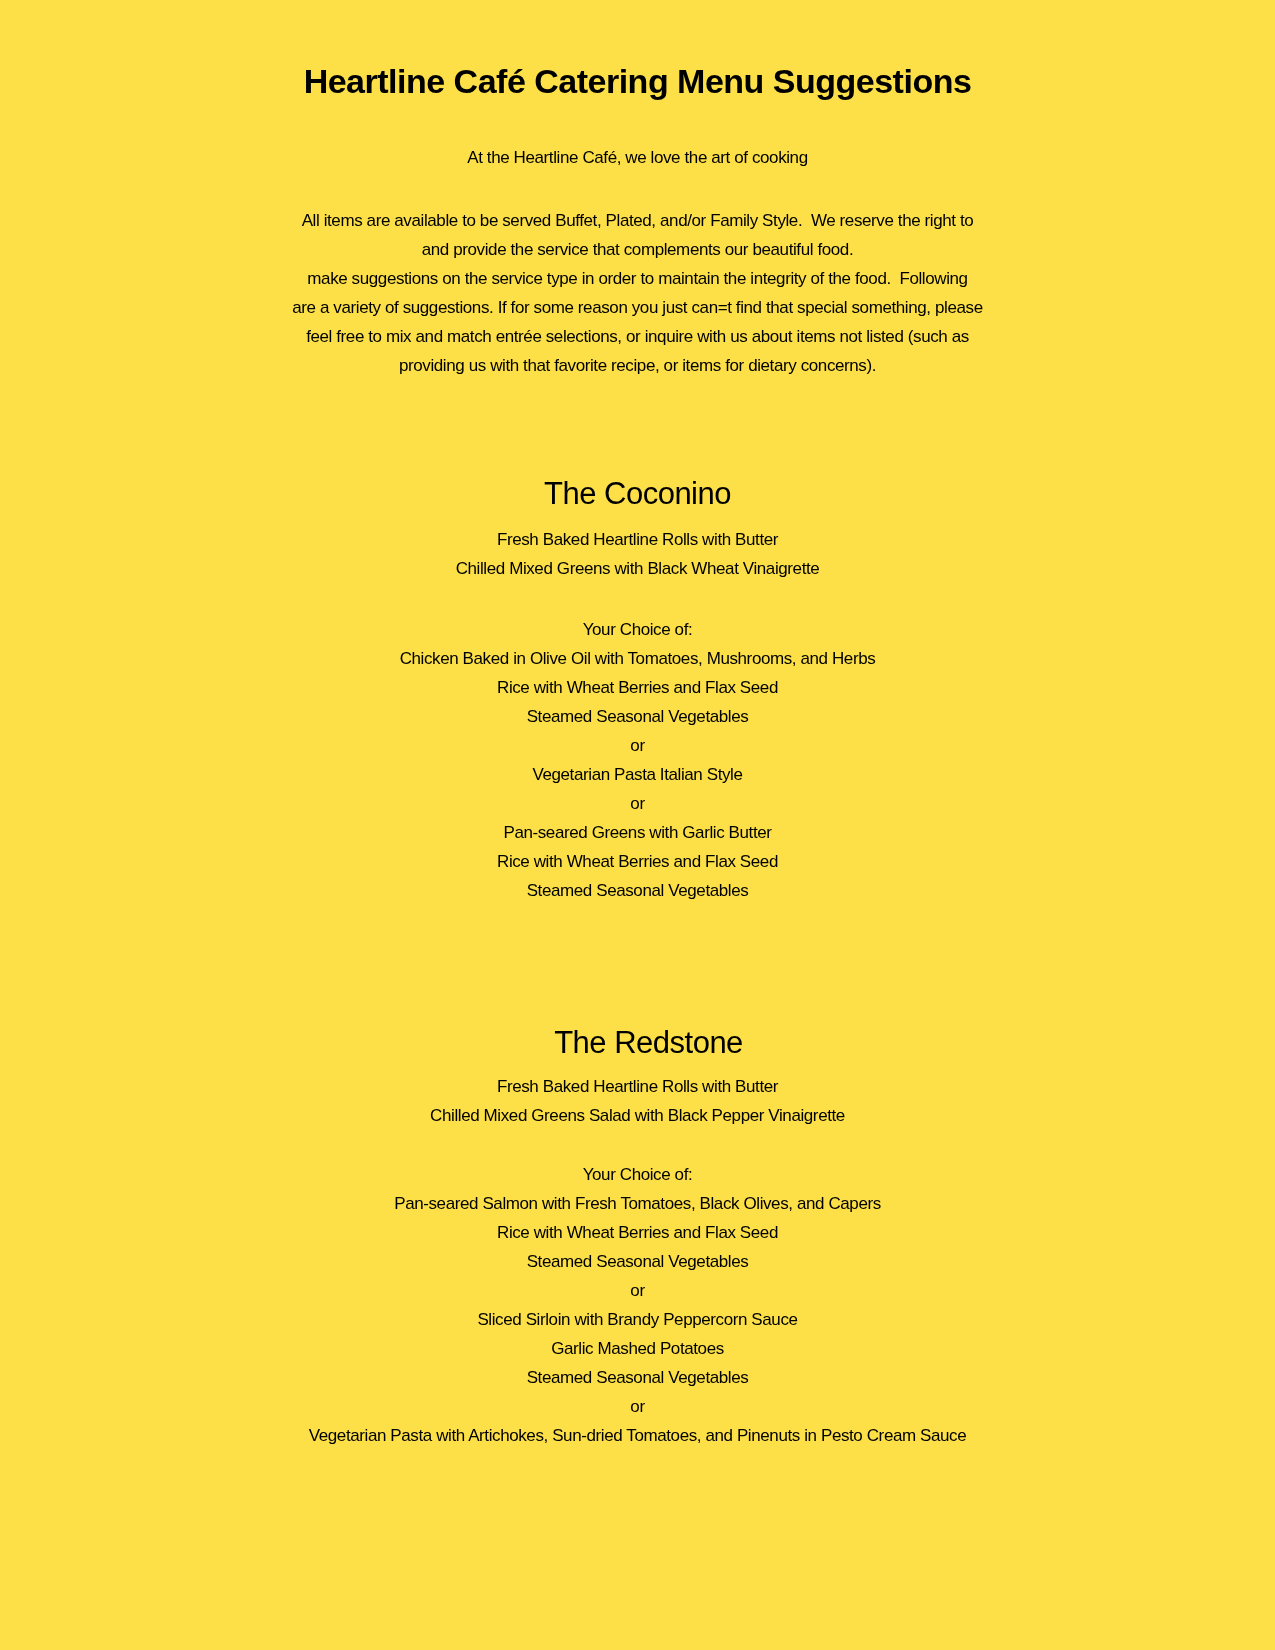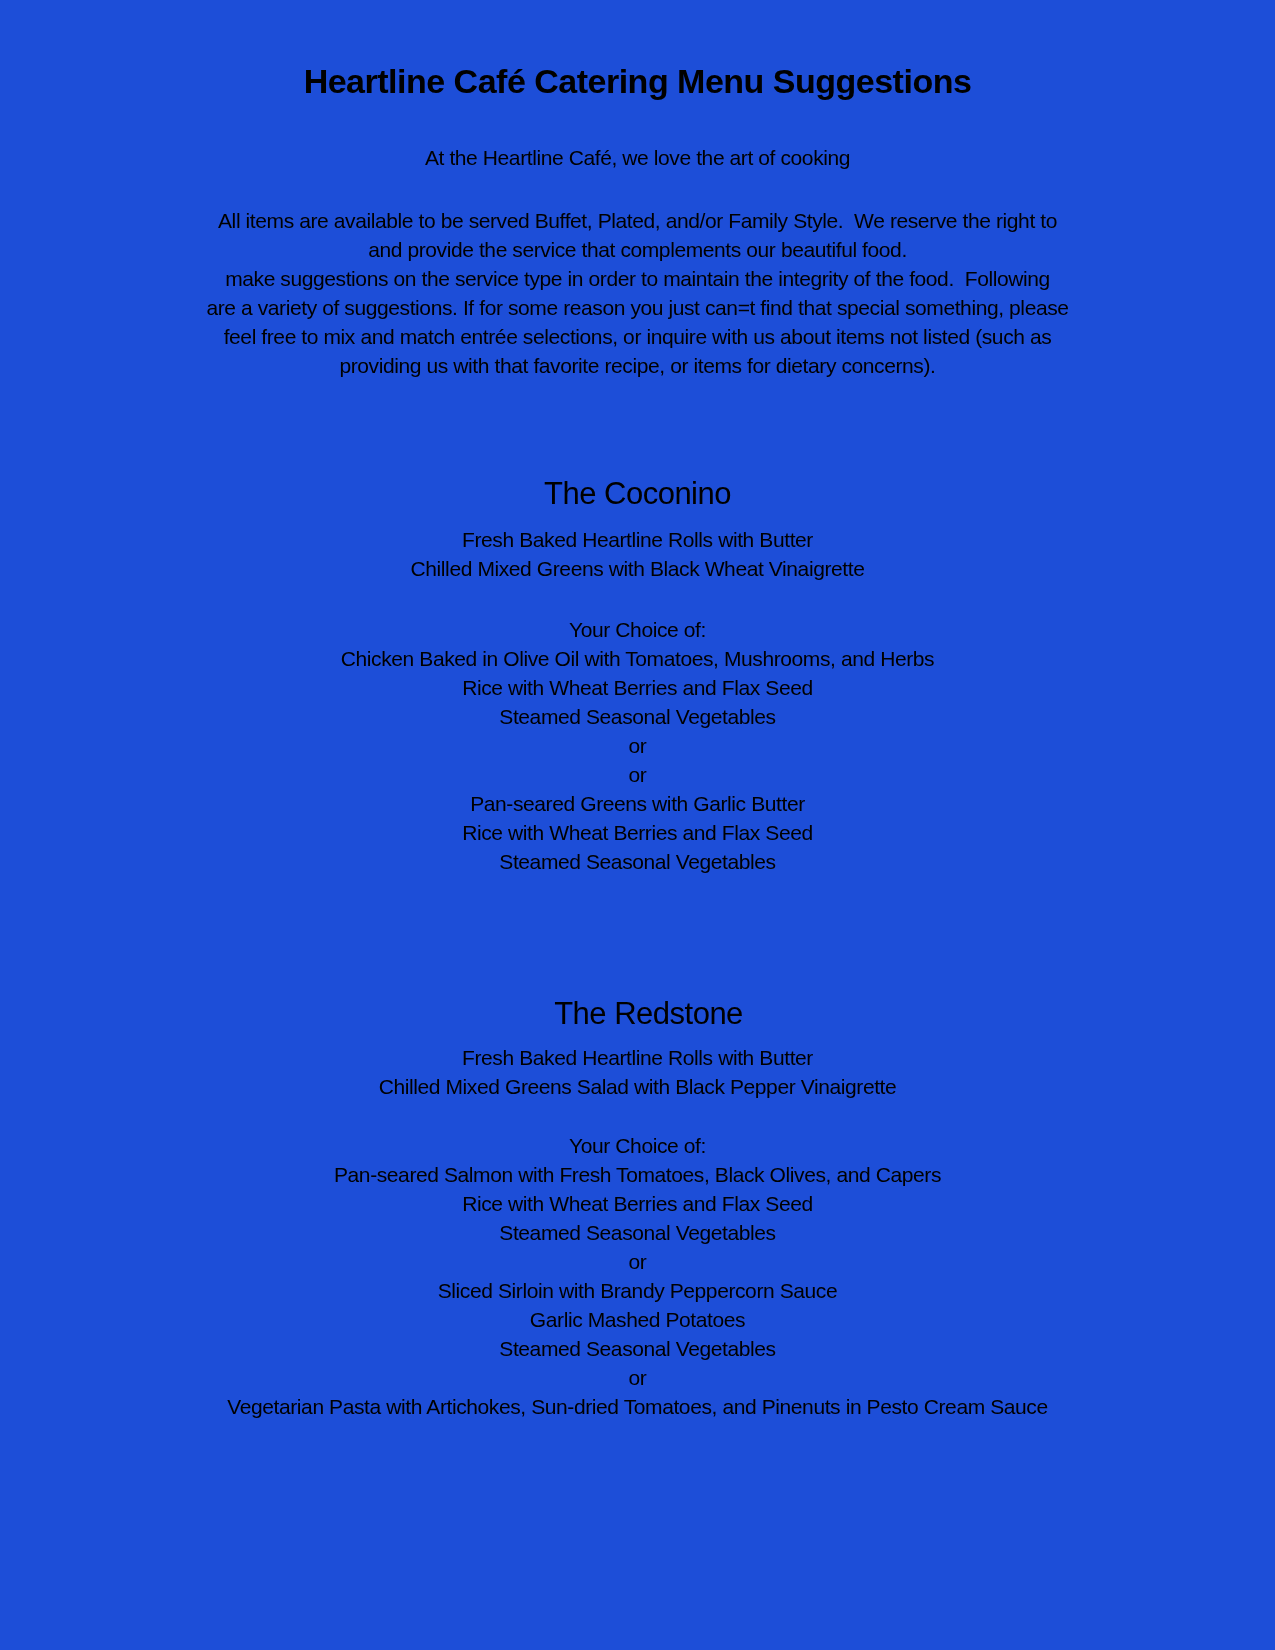--- a/index.html
+++ b/index.html
@@ -5,21 +5,21 @@
   html, body {
     margin: 0;
     padding: 0;
     background: #ffffff;
   }
   .page {
     position: relative;
     width: 1275px;
     height: 1650px;
     margin: 0 auto;
-    background: #1d4ed8;
+    background: #fde047;
     color: #000000;
     font-family: "Liberation Sans", sans-serif;
     box-sizing: border-box;
     padding-top: 62px;
     text-align: center;
     overflow: hidden;
   }
   .doc-title {
     margin: 0;
     font-size: 34px;
@@ -30,21 +30,21 @@
   }
   .section-heading {
     margin: 0;
     font-size: 31px;
     line-height: 36px;
     font-weight: 400;
     letter-spacing: -0.5px;
     white-space: pre;
   }
   .body-line {
-    font-size: 21px;
+    font-size: 17px;
     line-height: 29px;
     letter-spacing: -0.4px;
     white-space: pre;
   }
   
   .mt-tagline   { margin-top: 43px; }
   .mt-paragraph { margin-top: 34px; }
   .mt-sec1      { margin-top: 96px; }
   .mt-included  { margin-top: 13px; }
   .mt-choice    { margin-top: 32px; }
@@ -71,20 +71,21 @@
   <h2 class="section-heading mt-sec1">The Coconino</h2>
 
   <div class="body-line mt-included">Fresh Baked Heartline Rolls with Butter</div>
   <div class="body-line">Chilled Mixed Greens with Black Wheat Vinaigrette</div>
 
   <div class="body-line mt-choice">Your Choice of:</div>
   <div class="body-line">Chicken Baked in Olive Oil with Tomatoes, Mushrooms, and Herbs</div>
   <div class="body-line">Rice with Wheat Berries and Flax Seed</div>
   <div class="body-line">Steamed Seasonal Vegetables</div>
   <div class="body-line">or</div>
+  <div class="body-line">Vegetarian Pasta Italian Style</div>
   <div class="body-line">or</div>
   <div class="body-line">Pan-seared Greens with Garlic Butter</div>
   <div class="body-line">Rice with Wheat Berries and Flax Seed</div>
   <div class="body-line">Steamed Seasonal Vegetables</div>
 
   <h2 class="section-heading mt-sec2">The Redstone</h2>
 
   <div class="body-line mt-included2">Fresh Baked Heartline Rolls with Butter</div>
   <div class="body-line">Chilled Mixed Greens Salad with Black Pepper Vinaigrette</div>
 

